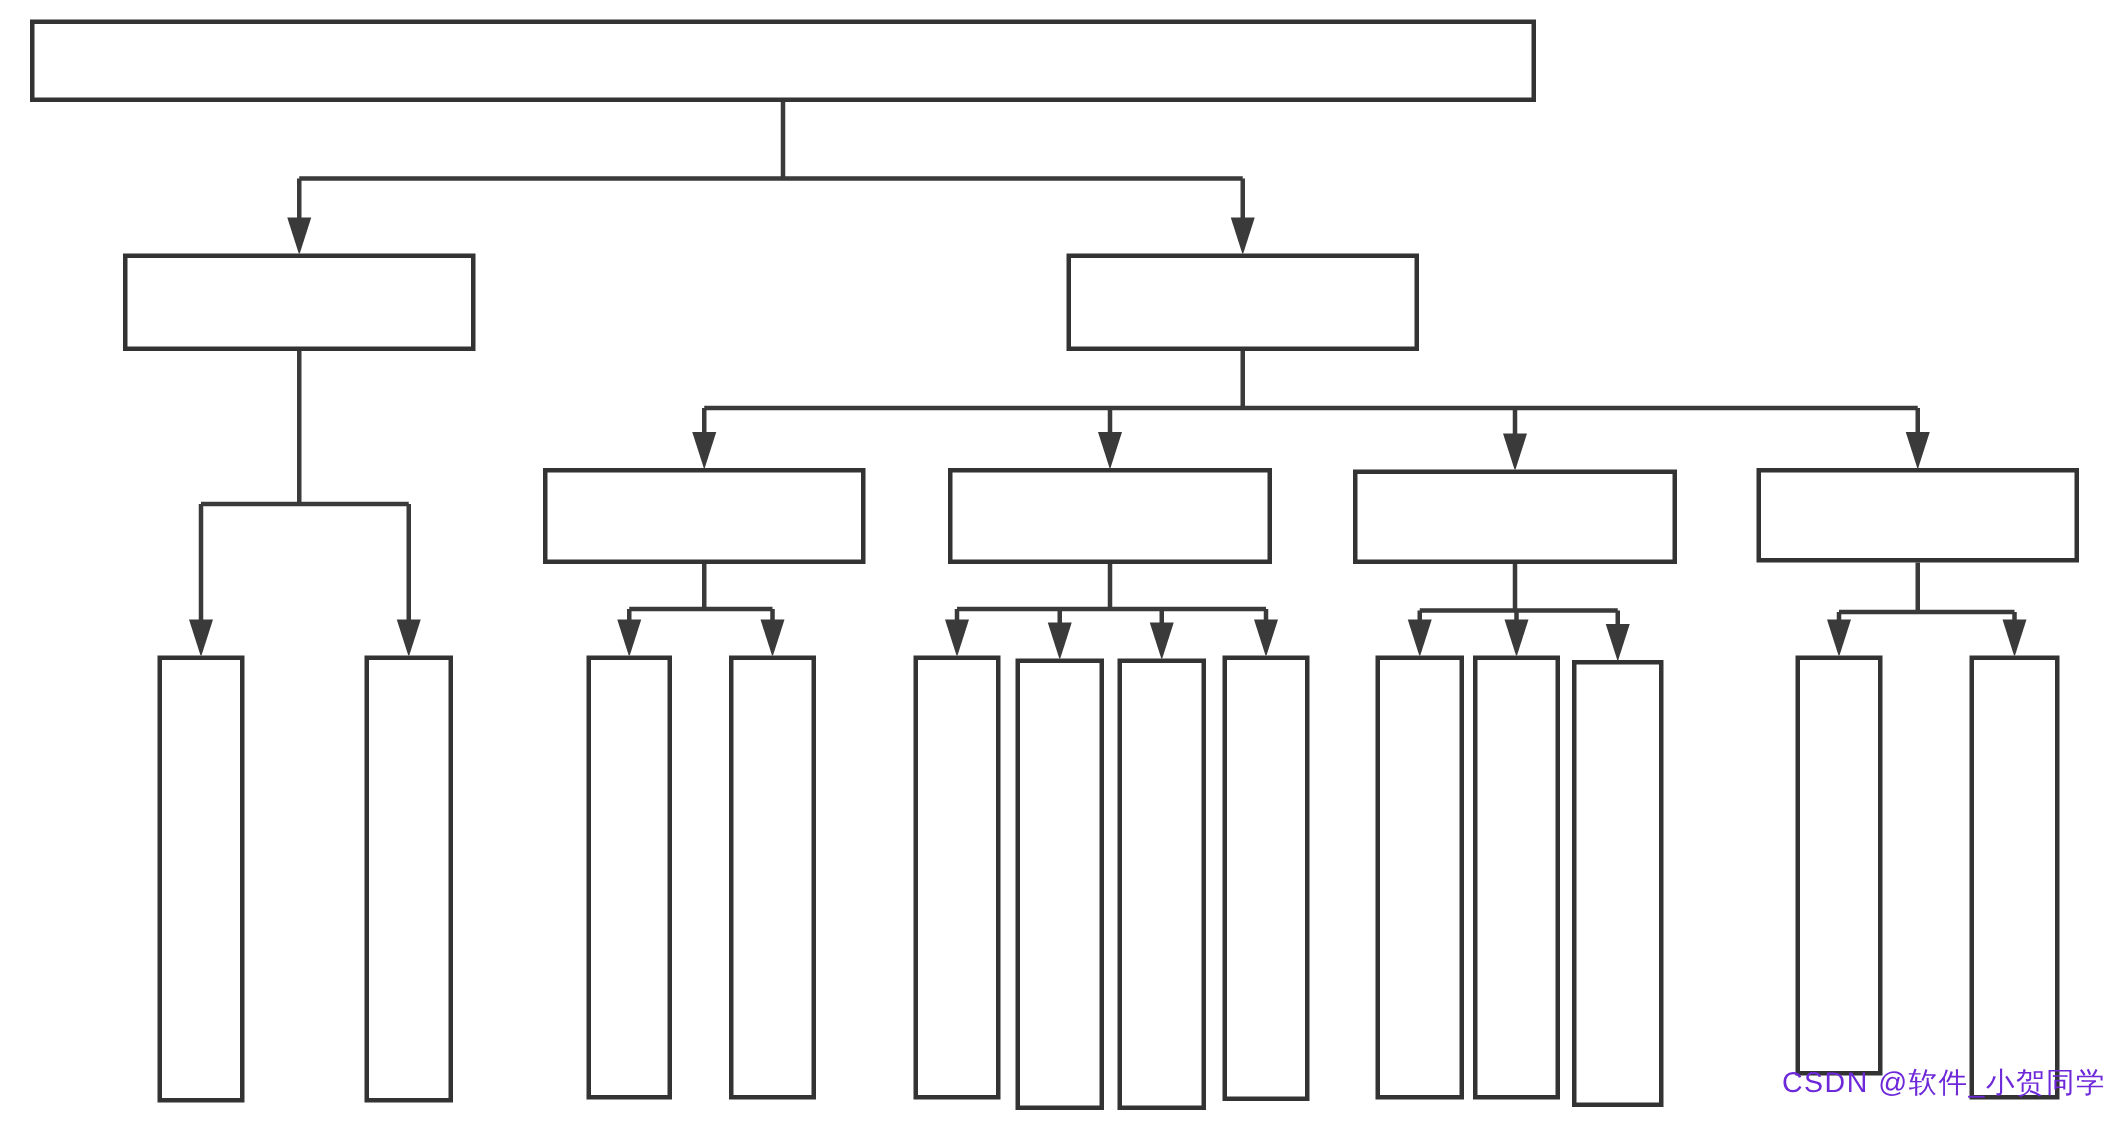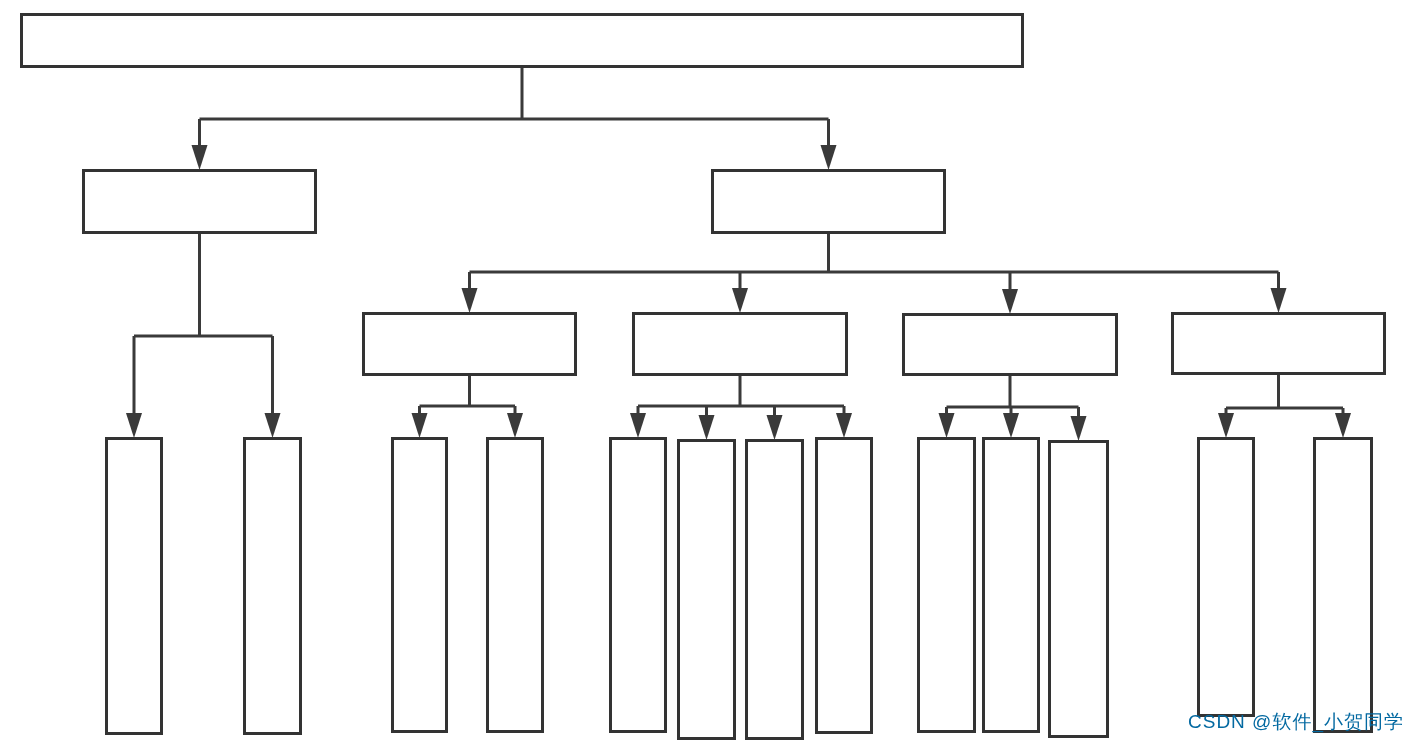--- a/index.html
+++ b/index.html
@@ -42,21 +42,21 @@
     font-size: 23px;
     letter-spacing: 8px;
     white-space: normal;
   }
   #watermark {
     position: absolute;
     left: 1188px;
     top: 709px;
     z-index: 3;
     font-size: 19px;
-    color: #0369a1;
+    color: #6d28d9;
     white-space: nowrap;
     letter-spacing: 1px;
   }
 </style>
 </head>
 <body>
 
 <div id="diagram-canvas">
   <svg id="connector-layer" width="1405" height="747" viewBox="0 0 1405 747" xmlns="http://www.w3.org/2000/svg">
       <path d="M 522 66 V 119 M 199.5 119 H 828.5 M 199.5 119 V 149 M 828.5 119 V 149 M 199.5 232 V 336 M 134 336 H 272.5 M 134 336 V 417 M 272.5 336 V 417 M 828.5 232 V 272 M 469.5 272 H 1278.5 M 469.5 272 V 292 M 740 272 V 292 M 1010 272 V 293 M 1278.5 272 V 292 M 469.5 374 V 406 M 419.5 406 H 515 M 419.5 406 V 417 M 515 406 V 417 M 740 374 V 406 M 638 406 H 844 M 638 406 V 417 M 706.5 406 V 419 M 774.5 406 V 419 M 844 406 V 417 M 1010 374 V 407 M 946.5 407 H 1078.5 M 946.5 407 V 417 M 1011 407 V 417 M 1078.5 407 V 420 M 1278.5 373 V 408 M 1226 408 H 1343 M 1226 408 V 417 M 1343 408 V 417" fill="none" stroke="#3a3a3a" stroke-width="3"></path>

